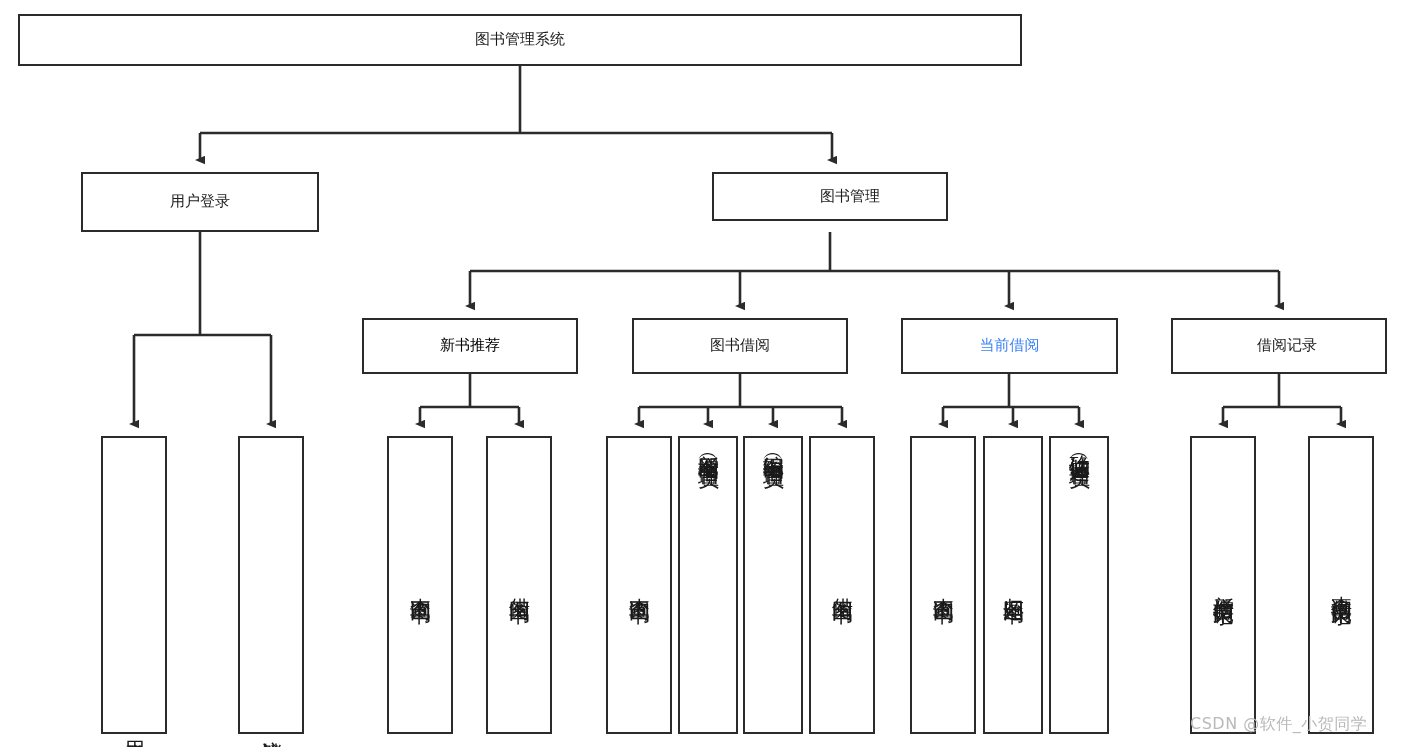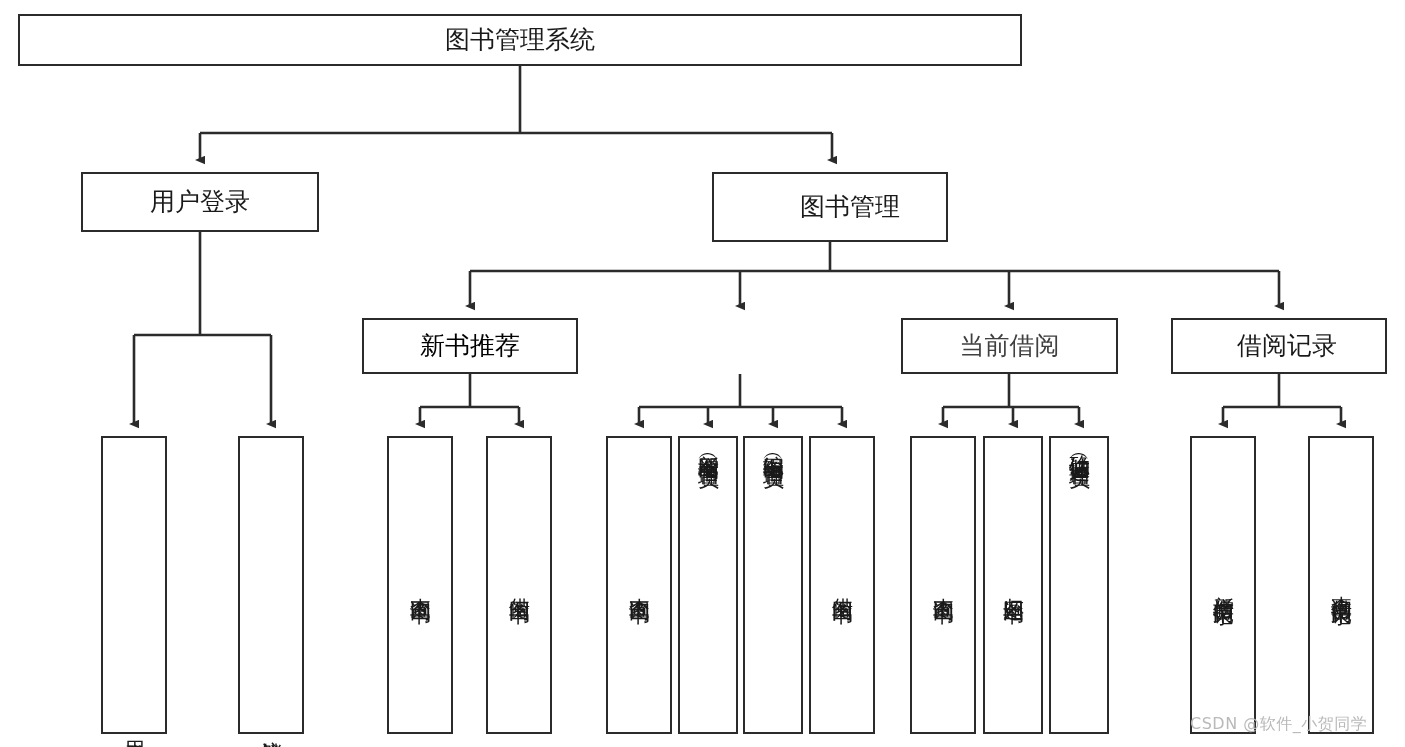--- a/index.html
+++ b/index.html
@@ -38,21 +38,21 @@
     align-items: center;
     justify-content: center;
     color: #1a1a1a;
   }
   .node-label {
     text-align: center;
     line-height: 1.15;
     white-space: nowrap;
   }
   .node.horizontal .node-label {
-    font-size: 25px;
+    font-size: 15px;
   }
   .node.vertical {
     align-items: flex-start;
     justify-content: center;
   }
   .node.vertical .node-label {
     writing-mode: vertical-rl;
     text-orientation: upright;
     font-size: 21px;
     letter-spacing: 2px;
@@ -133,28 +133,31 @@
     </g>
   </svg>
 
   <div class="node horizontal" style="left: 18px; top: 14px; width: 1004px; height: 52px; border-color: rgb(43, 43, 43); background: rgb(255, 255, 255); color: rgb(26, 26, 26);">
     <span class="node-label">图书管理系统</span>
   </div>
 
   <div class="node horizontal" style="left: 81px; top: 172px; width: 238px; height: 60px; border-color: rgb(43, 43, 43); background: rgb(255, 255, 255); color: rgb(26, 26, 26);">
     <span class="node-label">用户登录</span>
   </div>
-  <div class="node horizontal" style="left: 712px; top: 172px; width: 236px; height: 70px; border-color: rgb(43, 43, 43); background: rgb(255, 255, 255); color: rgb(26, 26, 26); padding-left: 40px;">
+  <div class="node horizontal" style="left: 712px; top: 172px; width: 236px; height: 49px; border-color: rgb(43, 43, 43); background: rgb(255, 255, 255); color: rgb(26, 26, 26); padding-left: 40px;">
     <span class="node-label">图书管理</span>
   </div>
 
   <div class="node horizontal" style="left: 362px; top: 318px; width: 216px; height: 56px; border-color: rgb(43, 43, 43); background: rgb(255, 255, 255); color: #000000;">
     <span class="node-label">新书推荐</span>
   </div>
-  <div class="node horizontal" style="left: 901px; top: 318px; width: 217px; height: 56px; border-color: rgb(43, 43, 43); background: rgb(255, 255, 255); color: #404040;">
+  <div class="node horizontal" style="left: 632px; top: 318px; width: 216px; height: 56px; border-color: rgb(43, 43, 43); background: rgb(255, 255, 255); color: rgb(26, 26, 26);">
+    <span class="node-label">图书借阅</span>
+  </div>
+  <div class="node horizontal" style="left: 901px; top: 318px; width: 217px; height: 56px; border-color: rgb(43, 43, 43); background: rgb(255, 255, 255); color: #3b82f6;">
     <span class="node-label">当前借阅</span>
   </div>
   <div class="node horizontal" style="left: 1171px; top: 318px; width: 216px; height: 56px; border-color: rgb(43, 43, 43); background: rgb(255, 255, 255); color: rgb(26, 26, 26); padding-left: 16px;">
     <span class="node-label">借阅记录</span>
   </div>
 
   <div class="node vertical bottom-align" style="left: 101px; top: 436px; width: 66px; height: 298px; border-color: rgb(43, 43, 43); background: rgb(255, 255, 255); color: rgb(26, 26, 26);">
     <span class="node-label">用户登录</span>
   </div>
   <div class="node vertical bottom-align" style="left: 238px; top: 436px; width: 66px; height: 298px; border-color: rgb(43, 43, 43); background: rgb(255, 255, 255); color: rgb(26, 26, 26);">

